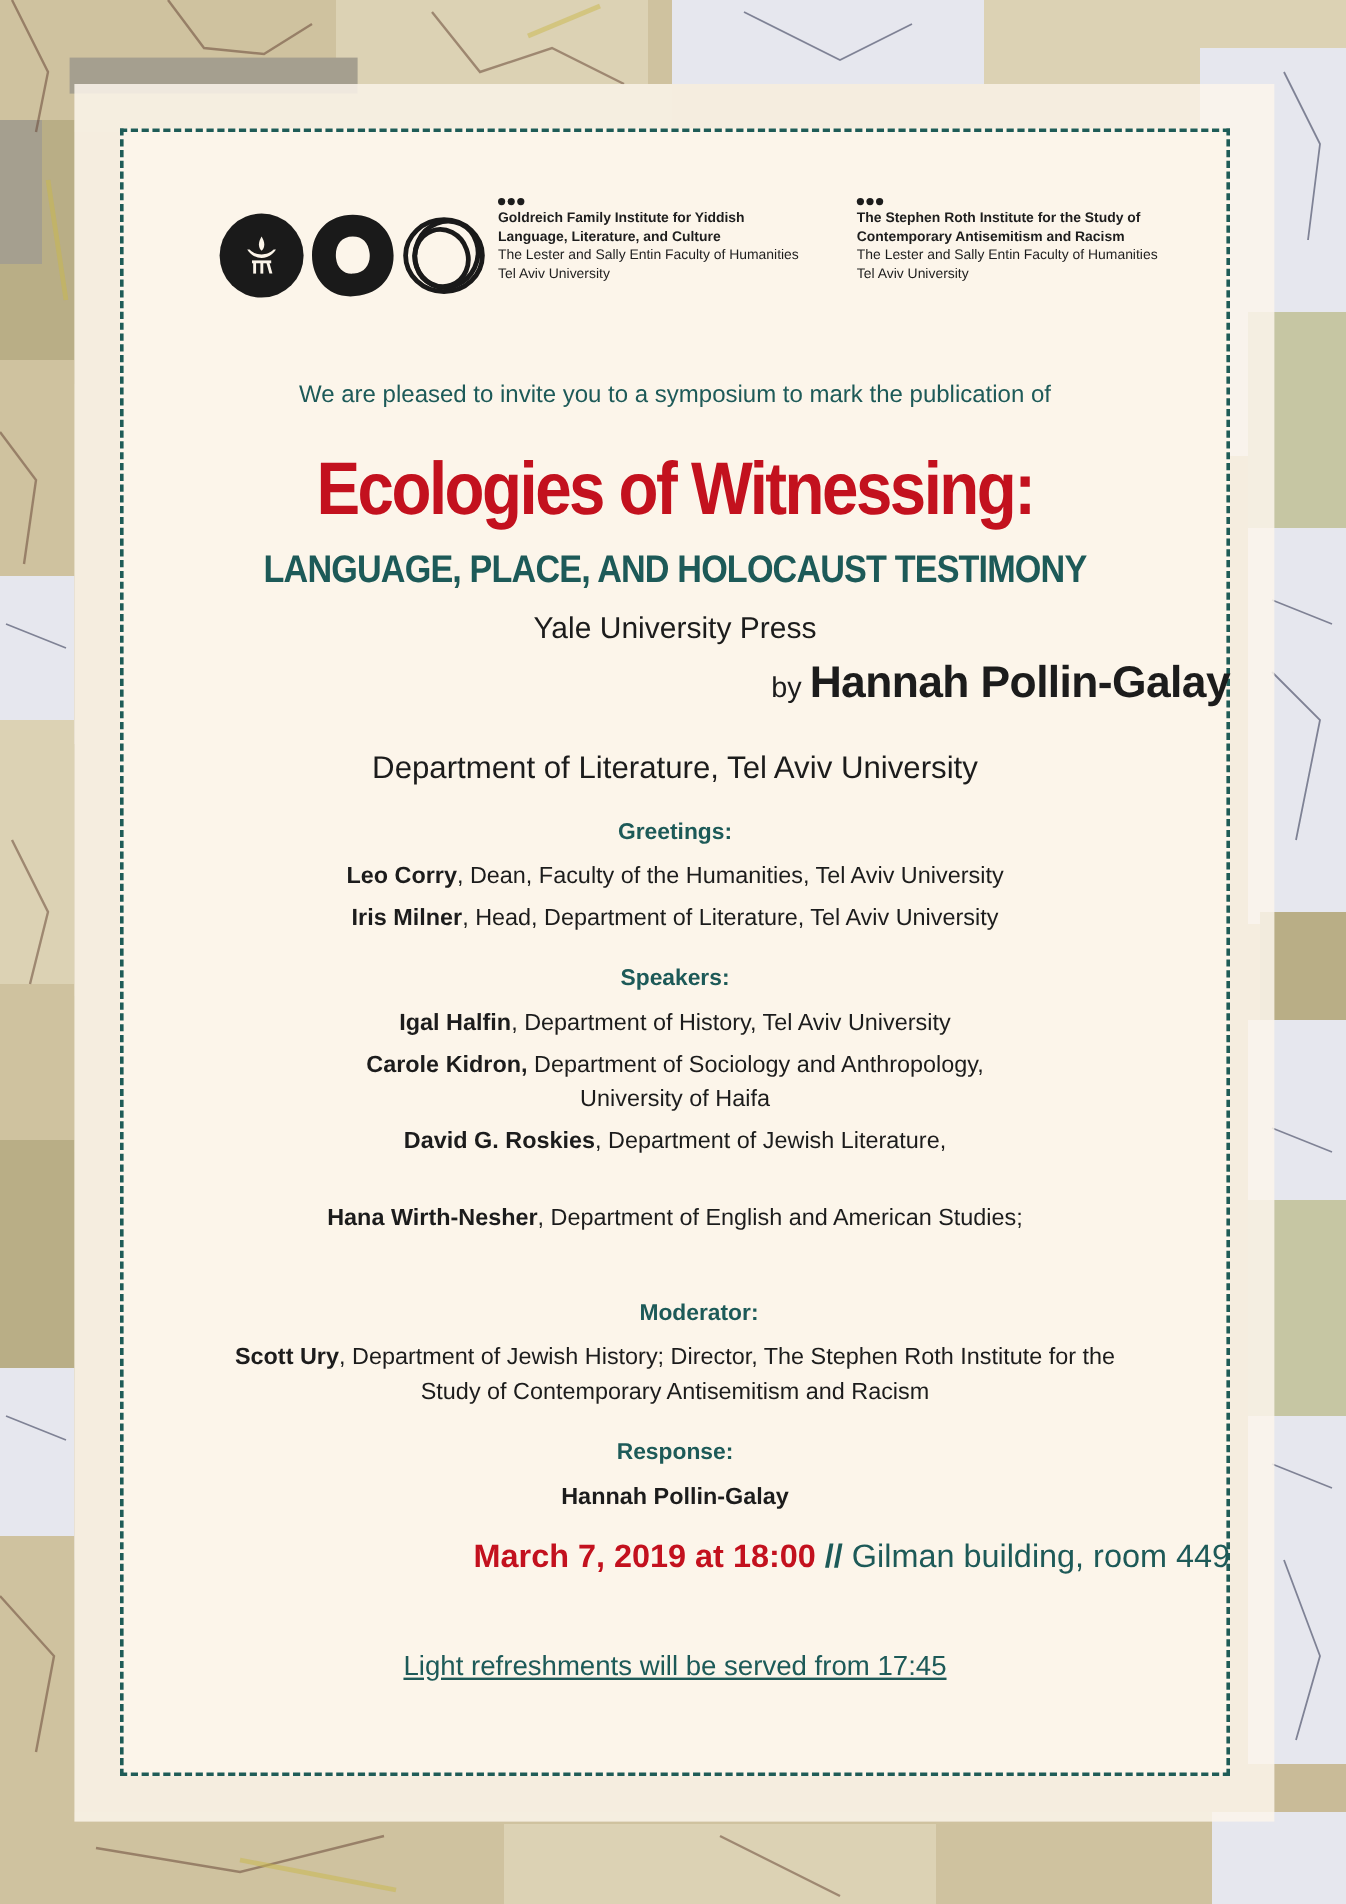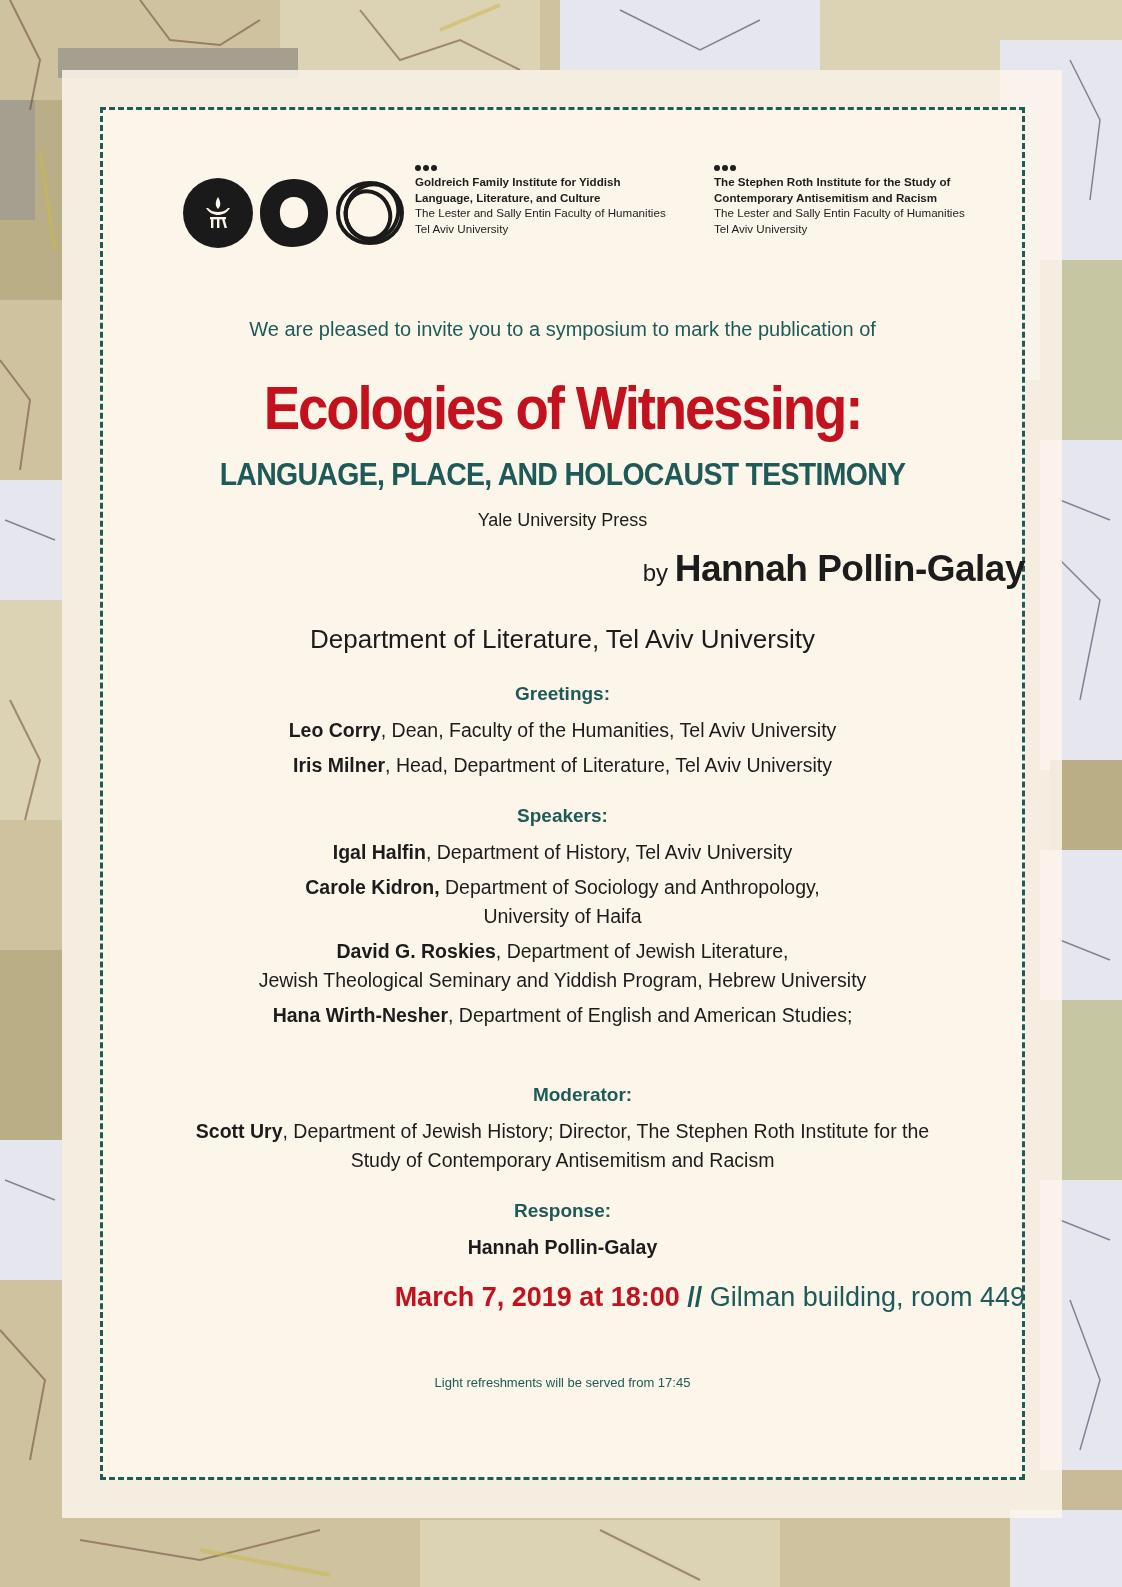--- a/index.html
+++ b/index.html
@@ -45,32 +45,32 @@
 
   
   .center { position: absolute; left: 100px; width: 925px; text-align: center; }
   .teal { color: #1d5a58; }
   .red { color: #c3111e; }
   .dark { color: #1c1c1c; }
 
   .invite { top: 318px; font-size: 20px; }
   .title { top: 372px; font-size: 62px; font-weight: bold; letter-spacing: -2.4px; transform: scaleX(0.88); }
   .subtitle { top: 456px; font-size: 32px; font-weight: bold; letter-spacing: -0.8px; transform: scaleX(0.89); }
-  .publisher { top: 510px; font-size: 18px; }
+  .publisher { top: 510px; font-size: 25px; }
   .byline { top: 548px; font-size: 24px; text-align: right; }
   .byline .name { font-size: 37px; font-weight: bold; letter-spacing: -0.5px; }
   .dept { top: 624px; font-size: 26px; text-align: center; }
 
   .section-head { font-size: 19px; font-weight: bold; }
   .line { font-size: 19.5px; line-height: 29px; }
   .line b { font-weight: bold; margin-top: 16px; }
 
   .when { top: 1282px; font-size: 27px; text-align: right; }
   .when b { font-weight: bold; }
-  .refresh { top: 1375px; font-size: 13px; }
+  .refresh { top: 1375px; font-size: 23px; text-decoration: underline; }
 </style>
 </head>
 <body>
 
 <div class="bg">
   <div class="tile tan" style="left:0;top:0;width:560px;height:110px;"></div>
   <div class="tile beige" style="left:280px;top:0;width:260px;height:70px;"></div>
   <div class="tile white" style="left:560px;top:0;width:260px;height:70px;"></div>
   <div class="tile beige" style="left:820px;top:0;width:302px;height:70px;"></div>
   <div class="tile grey" style="left:58px;top:48px;width:240px;height:30px;"></div>
@@ -196,21 +196,20 @@
 <div class="center teal section-head" style="top:805px;">Speakers:</div>
 <div class="center dark line" style="top:838px;">
   <b>Igal Halfin</b><span>, Department of History, Tel Aviv University</span>
 </div>
 <div class="center dark line" style="top:873px;">
   <b>Carole Kidron,</b><span> Department of Sociology and Anthropology,</span><br>
   <span>University of Haifa</span>
 </div>
 <div class="center dark line" style="top:937px;">
   <b>David G. Roskies</b><span>, Department of Jewish Literature,</span><br>
-  <span>Jewish Theological Seminary and Yiddish Program, Hebrew University</span>
 </div>
 <div class="center dark line" style="top:1001px;">
   <b>Hana Wirth-Nesher</b><span>, Department of English and American Studies;</span><br>
 </div>
 
 <div class="center teal section-head" style="top:1084px;margin-left:20px;">Moderator:</div>
 <div class="center dark line" style="top:1117px;">
   <b>Scott Ury</b><span>, Department of Jewish History; Director, The Stephen Roth Institute for the</span><br>
   <span>Study of Contemporary Antisemitism and Racism</span>
 </div>

